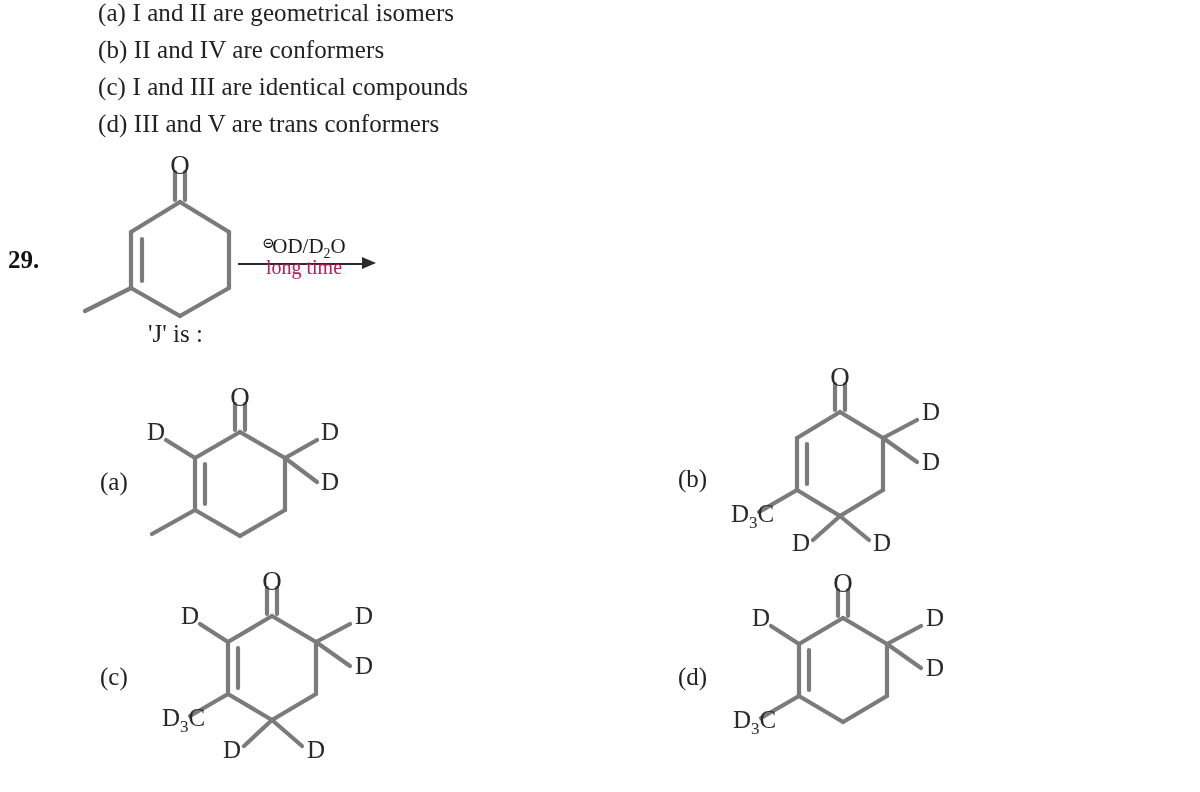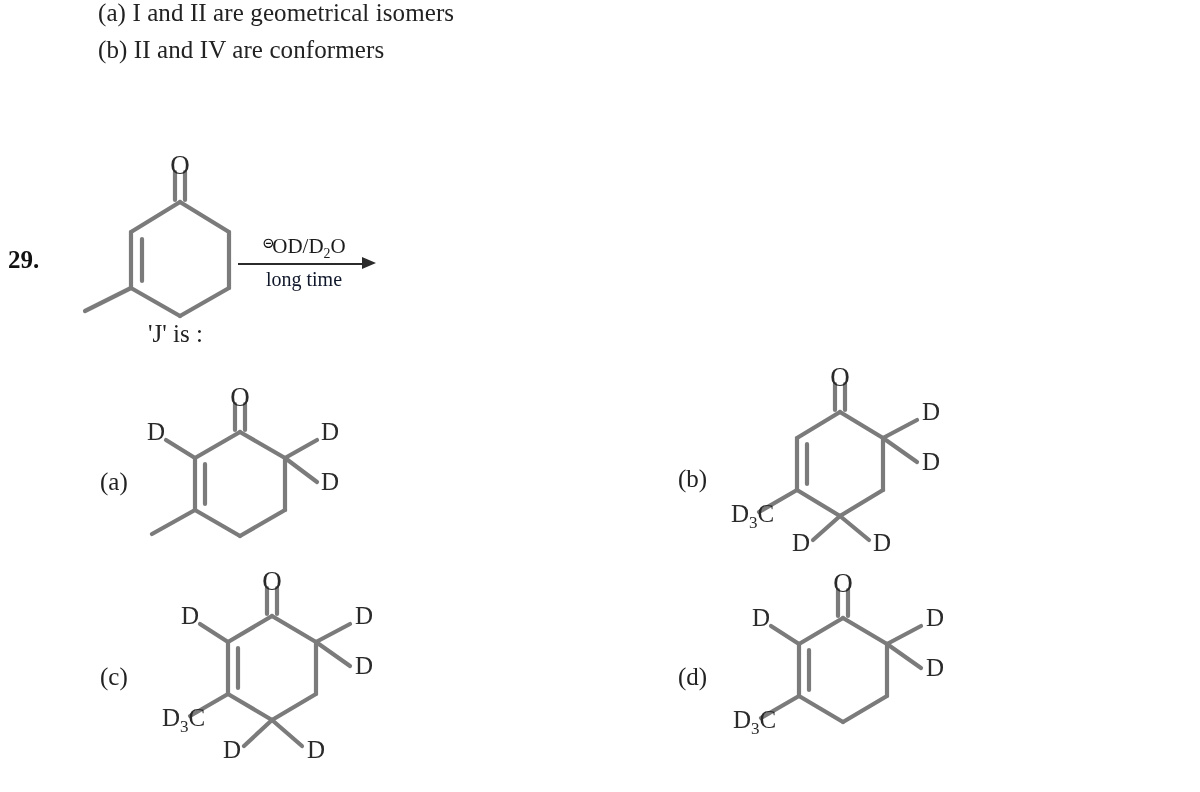--- a/index.html
+++ b/index.html
@@ -104,25 +104,25 @@
     position: absolute;
     left: 18px;
     top: 2px;
     font-size: 15px;
     line-height: 15px;
     color: #111;
   }
   .arrow-below {
     position: absolute;
     left: 0;
-    top: 56px;
+    top: 44px;
     width: 132px;
     text-align: center;
     font-size: 20px;
-    color: #0f172a;
+    color: #be185d;
     font-family: "Liberation Serif", serif;
   }
   sub { font-size: .66em; }
 
   
   .mol {
     position: absolute;
   }
   .mol svg { display: block; overflow: visible; }
 
@@ -138,20 +138,22 @@
   }
 </style>
 </head>
 <body>
 
 <div class="page">
 
   <div class="opt-list">
     <div class="opt-line">(a) I and II are geometrical isomers</div>
     <div class="opt-line">(b) II and IV are conformers</div>
+    <div class="opt-line">(c) I and III are identical compounds</div>
+    <div class="opt-line">(d) III and V are trans conformers</div>
   </div>
 
   <div class="q-number">29.</div>
 
   <div class="mol" style="left:85px; top:160px;">
     <svg width="190" height="155" viewBox="0 0 190 155">
       <g stroke="#7b7b7b" stroke-width="4.2" fill="none" stroke-linecap="round">
 
         <path d="M95,42 L46,72"></path>
         <path d="M46,72 L46,128"></path>

